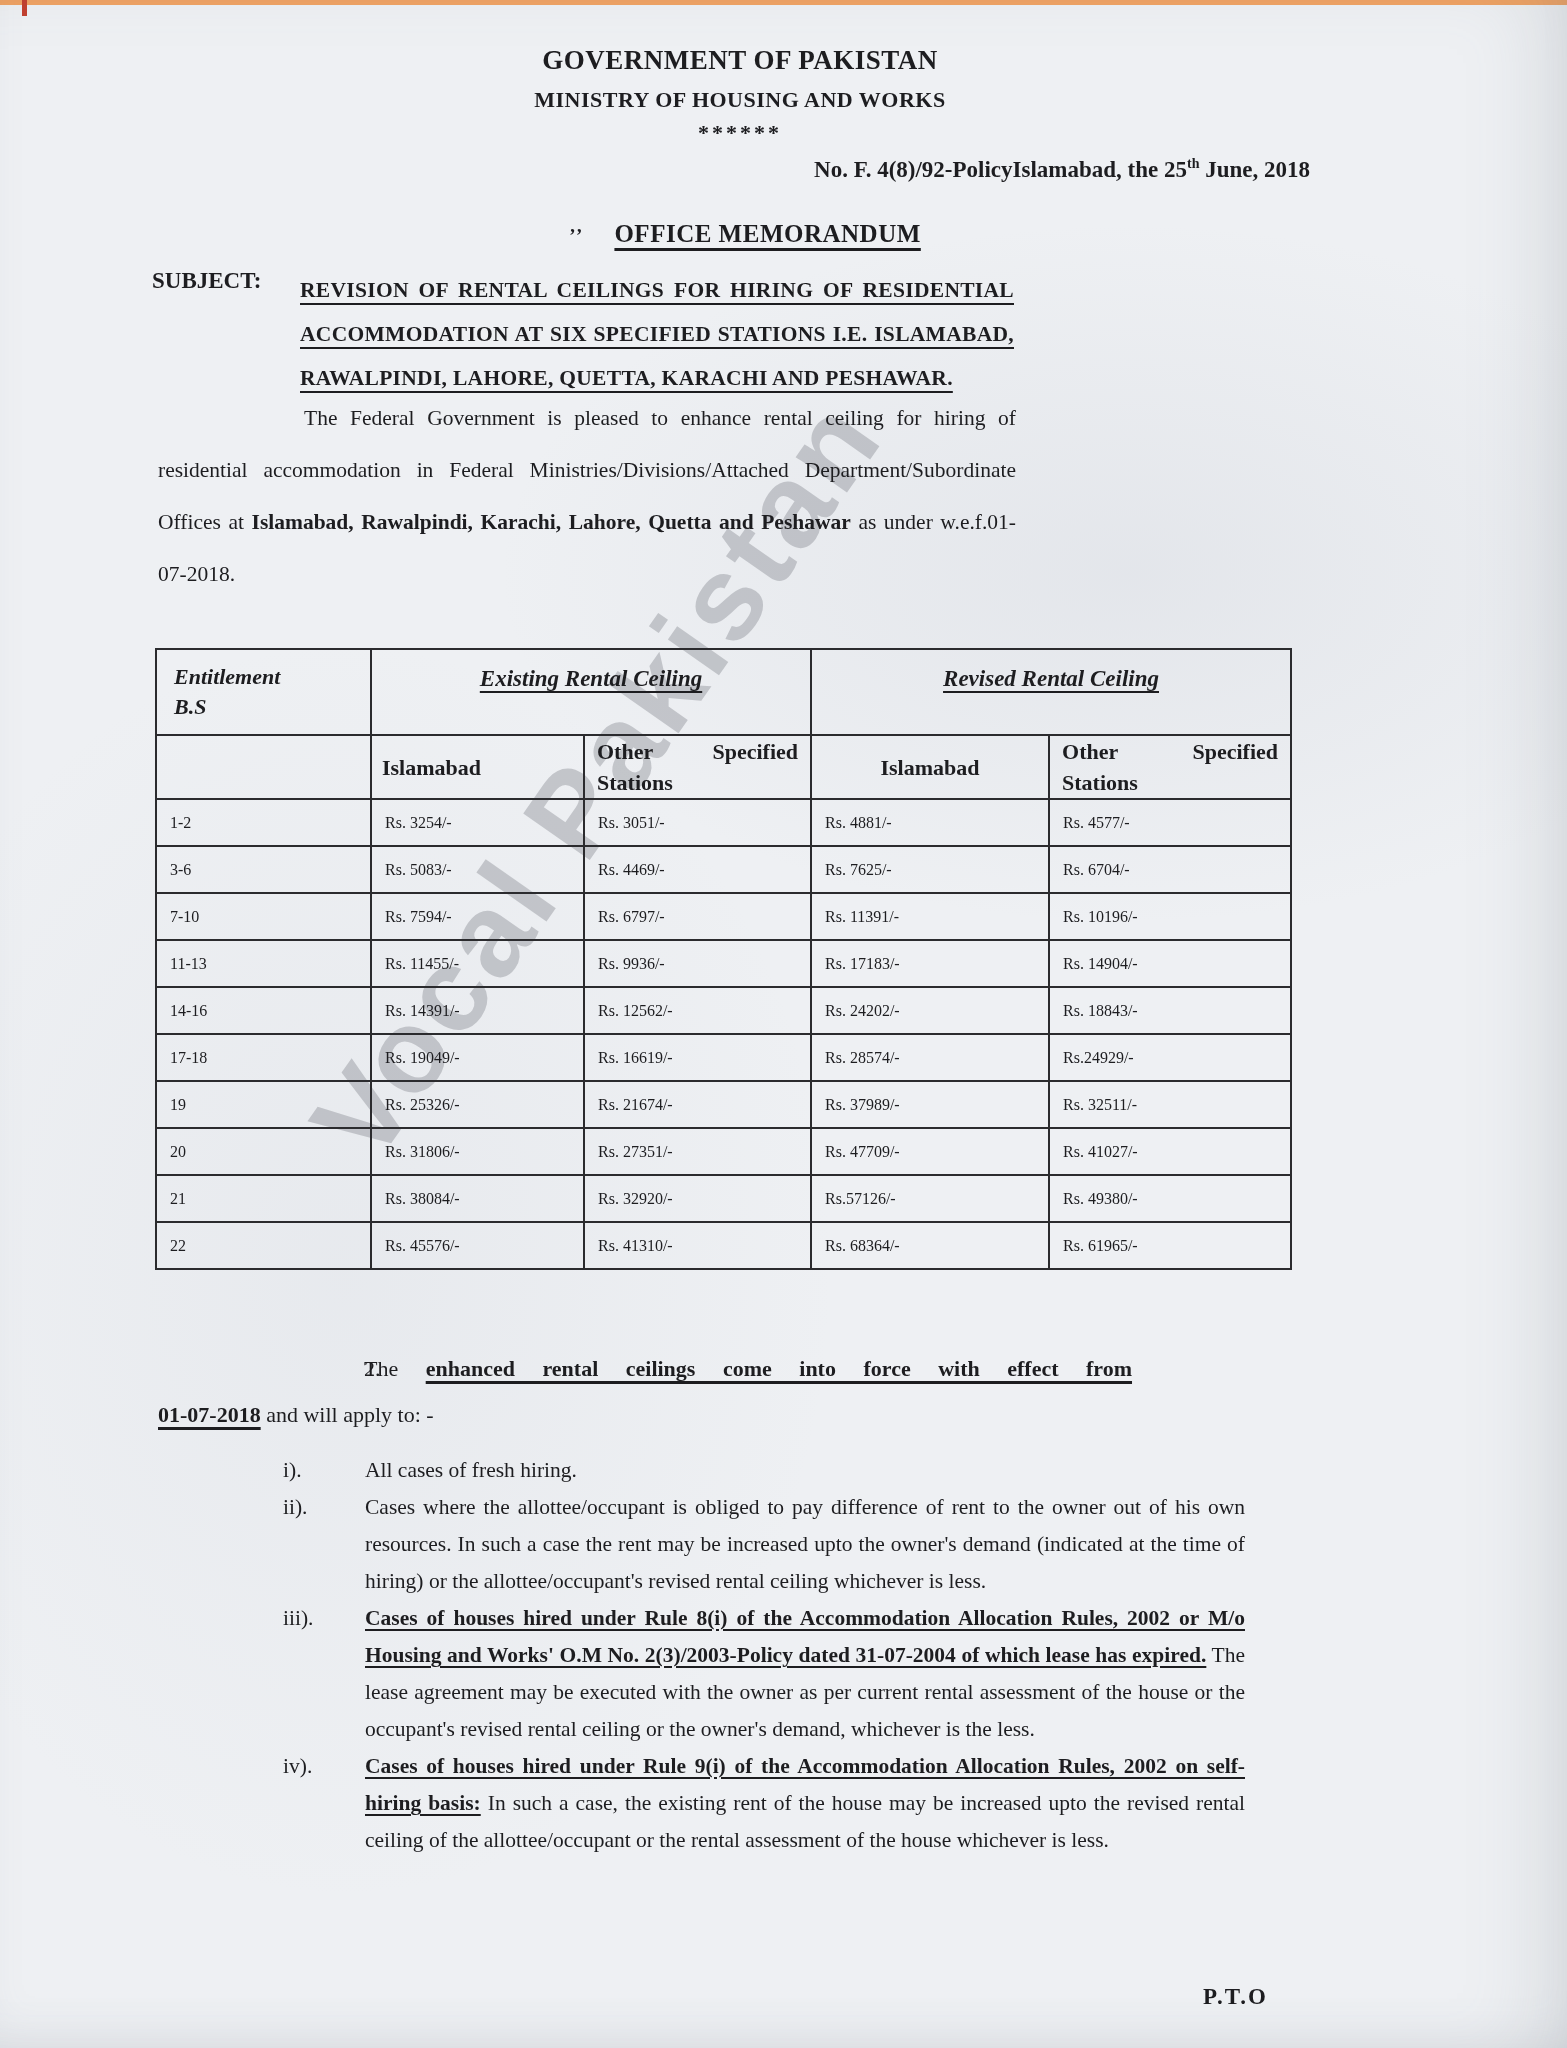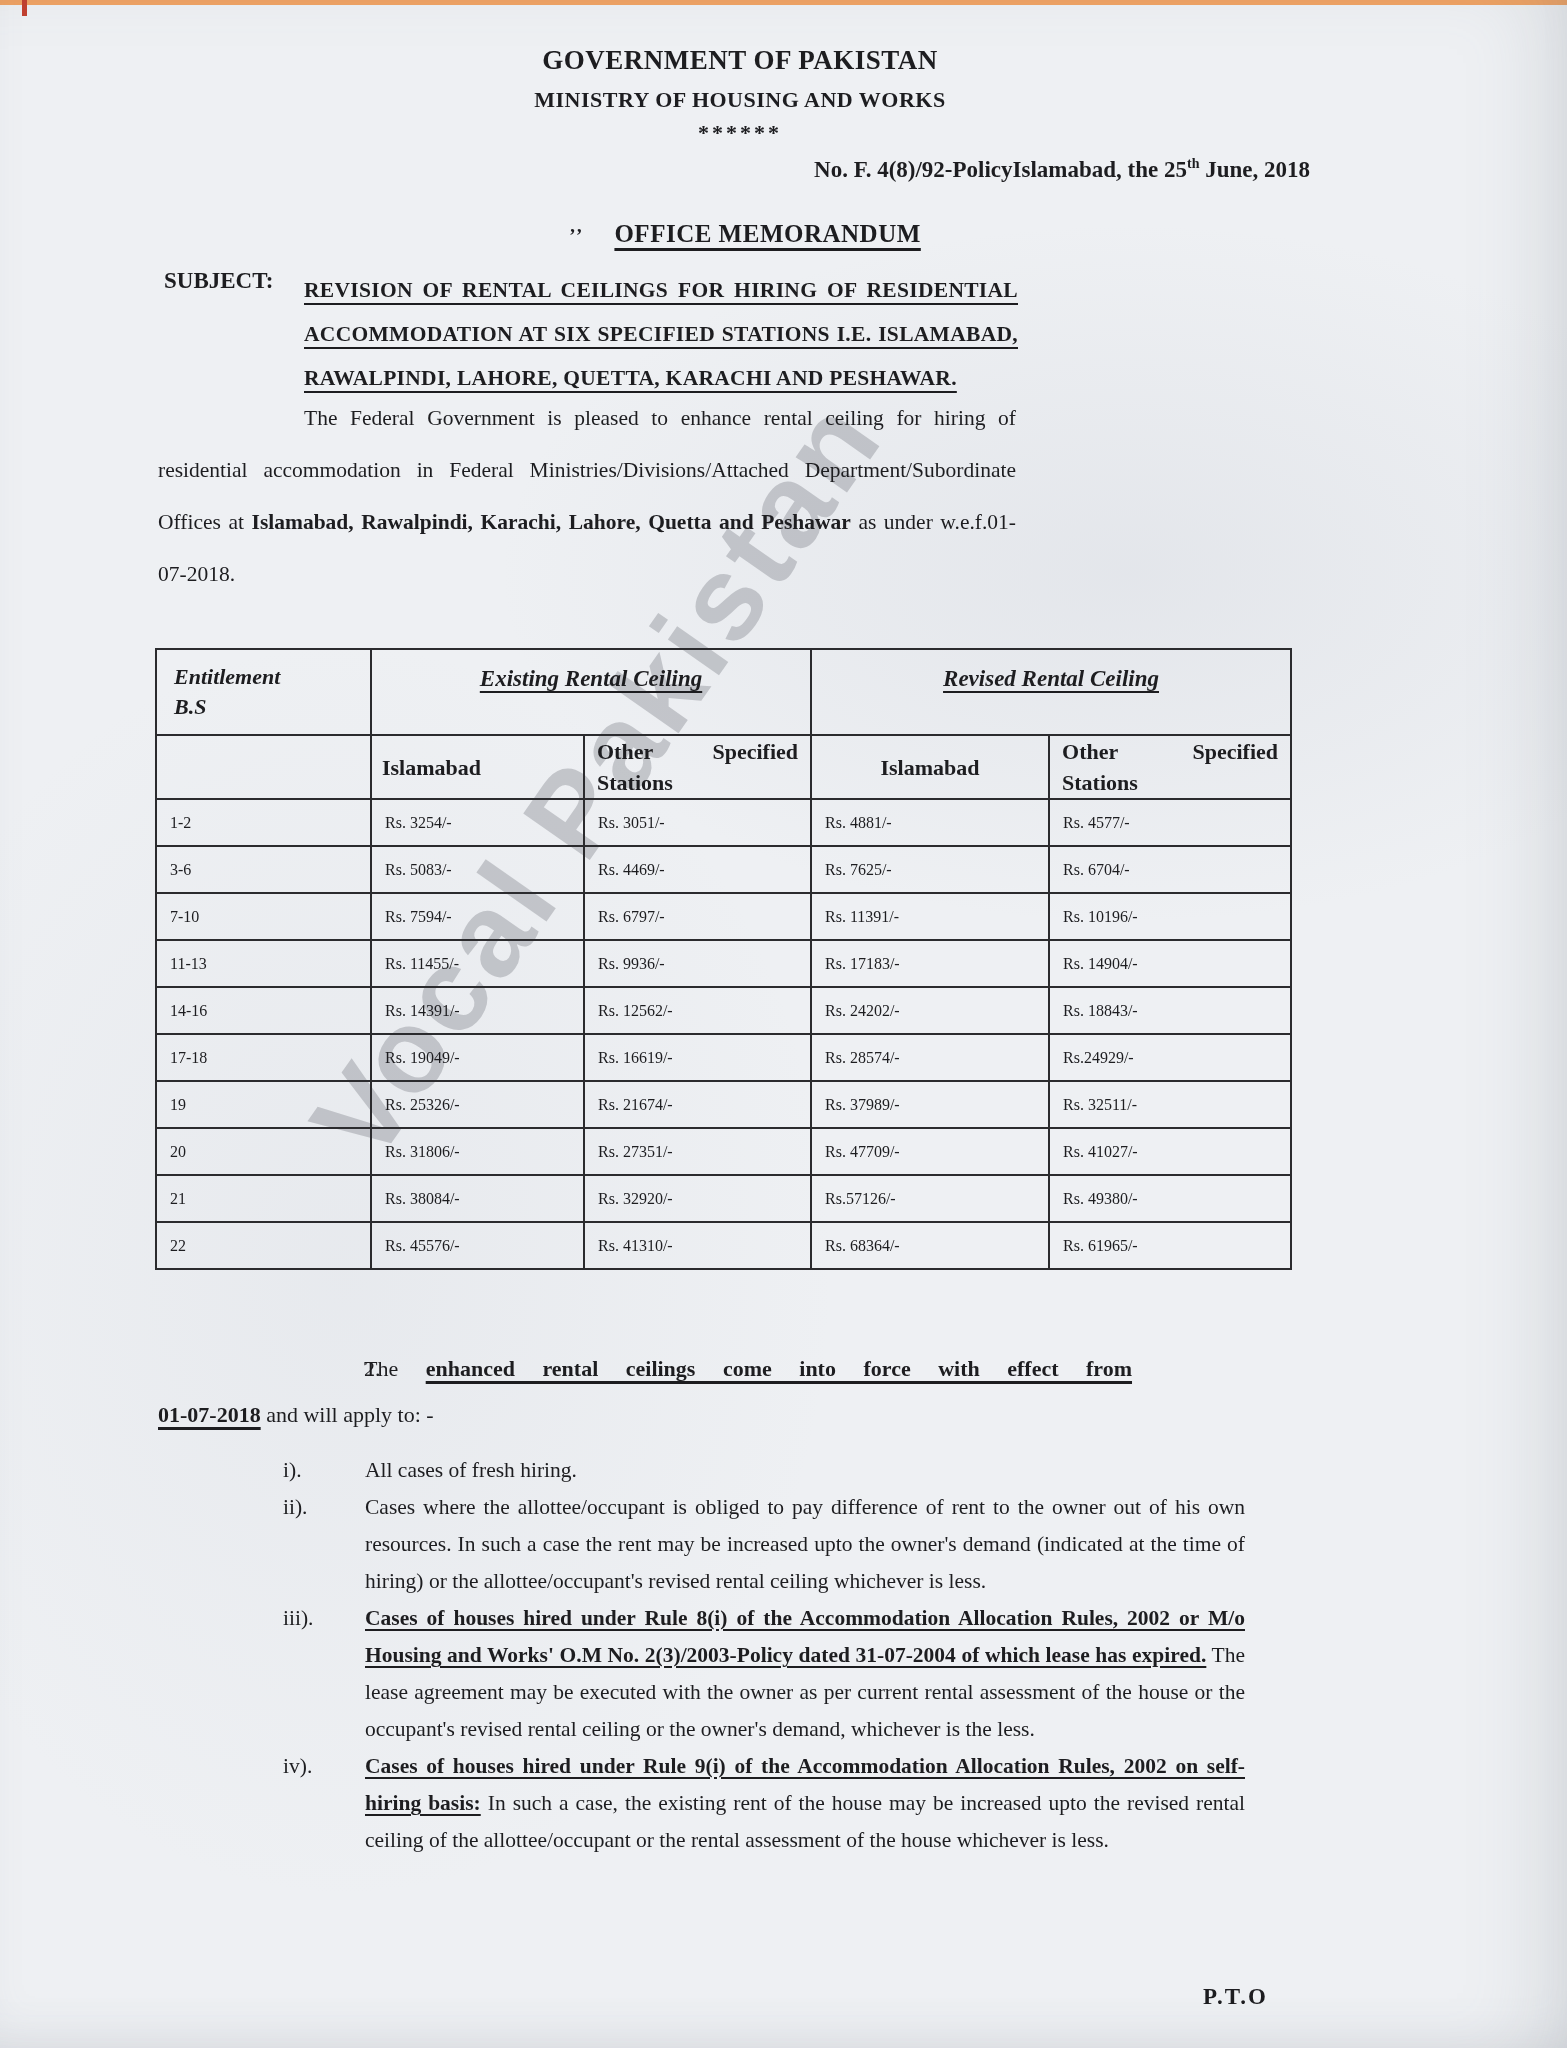--- a/index.html
+++ b/index.html
@@ -41,21 +41,21 @@
     font-weight:bold; font-size:23px;
   }
   .refrow sup{ font-size:14px; }
 
   .memoline{ position:absolute; top:220px; left:0; width:1490px; text-align:center;
              font-size:25px; font-weight:bold;font-family:Liberation Serif, serif; }
   .memo-marks{ font-size:19px; margin-right:30px; letter-spacing:2px; font-weight:bold; }
   .memo-title{ text-decoration:underline; text-decoration-thickness:2.5px;
                text-underline-offset:6px; letter-spacing:0.5px; }
 
-  .subjectrow{ position:absolute; top:268px; left:164px; width:870px; display:flex; }
+  .subjectrow{ position:absolute; top:268px; left:152px; width:870px; display:flex;gap:8px; }
   .subject-label{ font-weight:bold; font-size:23px; width:140px; flex:none; }
   .subject-text{
     width:714px; font-weight:bold; font-size:21.5px; line-height:44px;
     text-align:justify; letter-spacing:0.3px;
     text-decoration:underline; text-decoration-thickness:2px; text-underline-offset:6px;
   }
 
   .para1{
     position:absolute; top:392px; left:158px; width:858px;
     font-size:21.5px; line-height:52px; text-align:justify; text-indent:146px;

